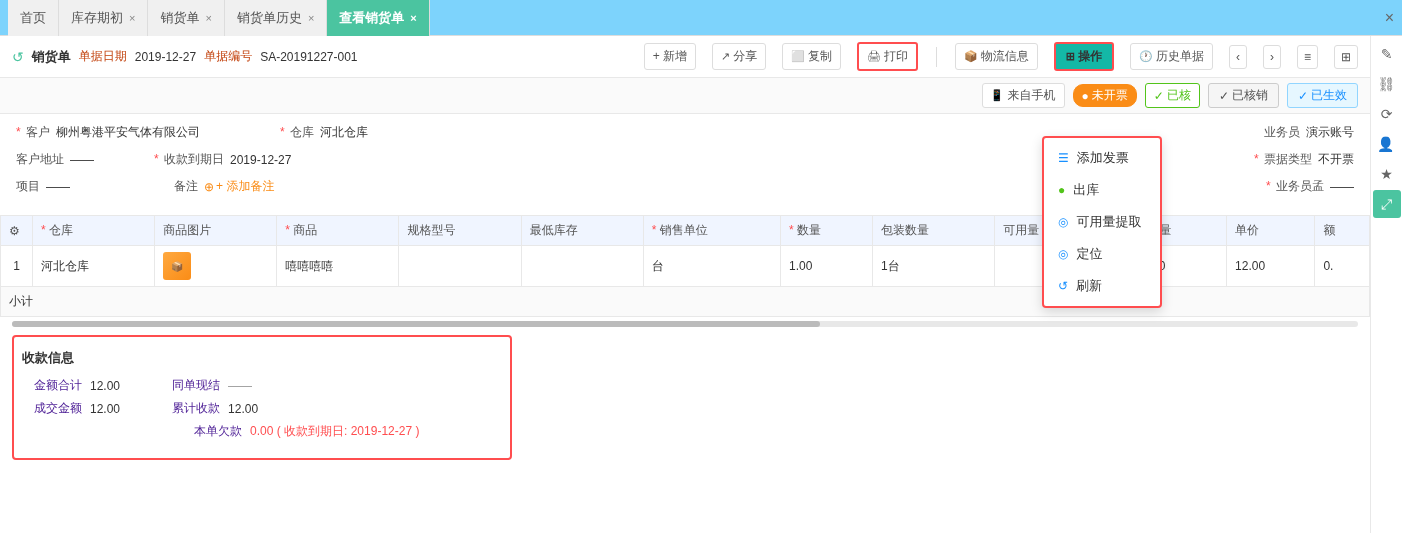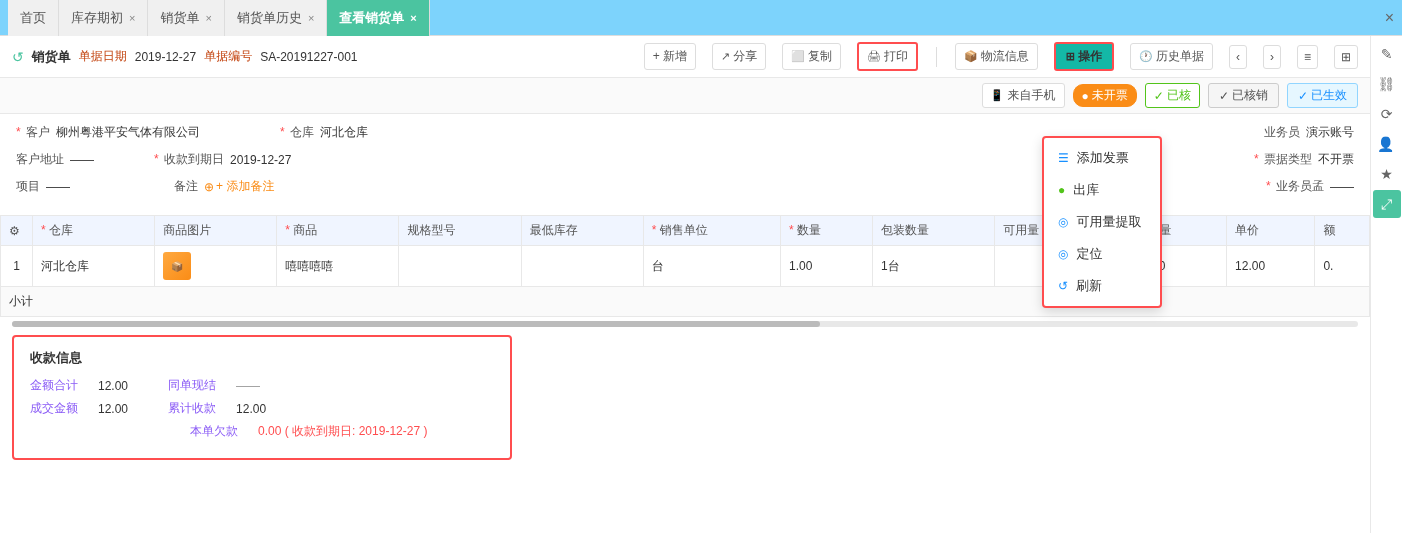--- a/index.html
+++ b/index.html
@@ -98,26 +98,26 @@
     }
     .data-table tr.subtotal td { background: #fafafa; color: #333; font-weight: normal; }
     .col-gear { width: 32px; text-align: center; }
     .required-col { color: #ff4d4f; }
 
     .product-img { width: 28px; height: 28px; background: linear-gradient(135deg, #ffa940, #fa8c16); border-radius: 3px; display: flex; align-items: center; justify-content: center; color: #fff; font-size: 10px; }
 
     
     .payment-box {
       margin: 8px 12px; border: 2px solid #ff4d4f; border-radius: 4px;
-      padding: 12px 16px; background: #fff; max-width: 500px;
+      padding: 12px 8px; background: #fff; max-width: 500px;
     }
     .payment-title { font-weight: bold; font-size: 13px; margin-bottom: 10px; }
     .payment-row { display: flex; gap: 40px; margin-bottom: 6px; }
     .payment-item { display: flex; align-items: center; gap: 8px; }
-    .pay-label { color: #8b5cf6; font-size: 12px; min-width: 60px; }
+    .pay-label { color: #4c1d95; font-size: 12px; min-width: 60px; text-align: right; }
     .pay-value { color: #333; font-size: 12px; }
     .pay-value.red { color: #ff4d4f; }
     .pay-value.gray { color: #999; }
 
     
     .right-sidebar {
       width: 32px; background: #fff; border-left: 1px solid #e8e8e8;
       display: flex; flex-direction: column; align-items: center; padding: 4px 0;
       gap: 2px;
     }

